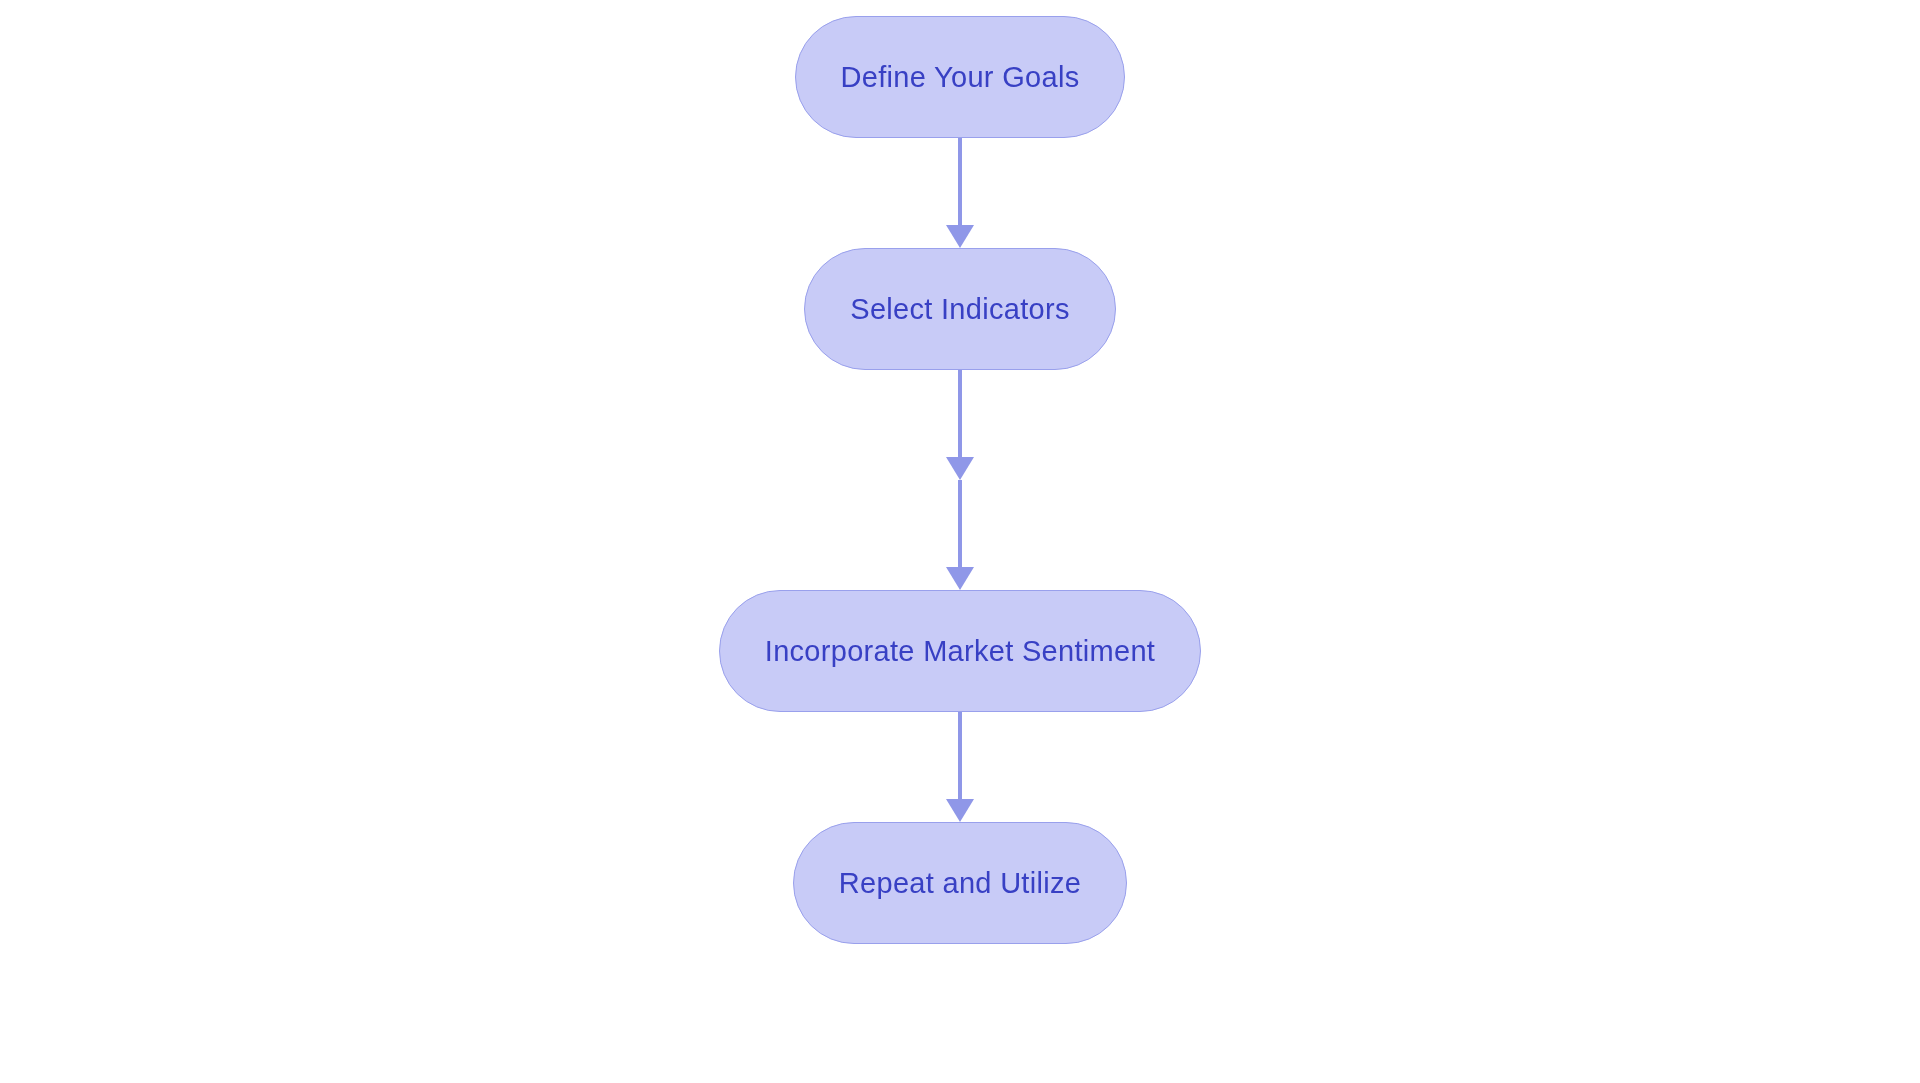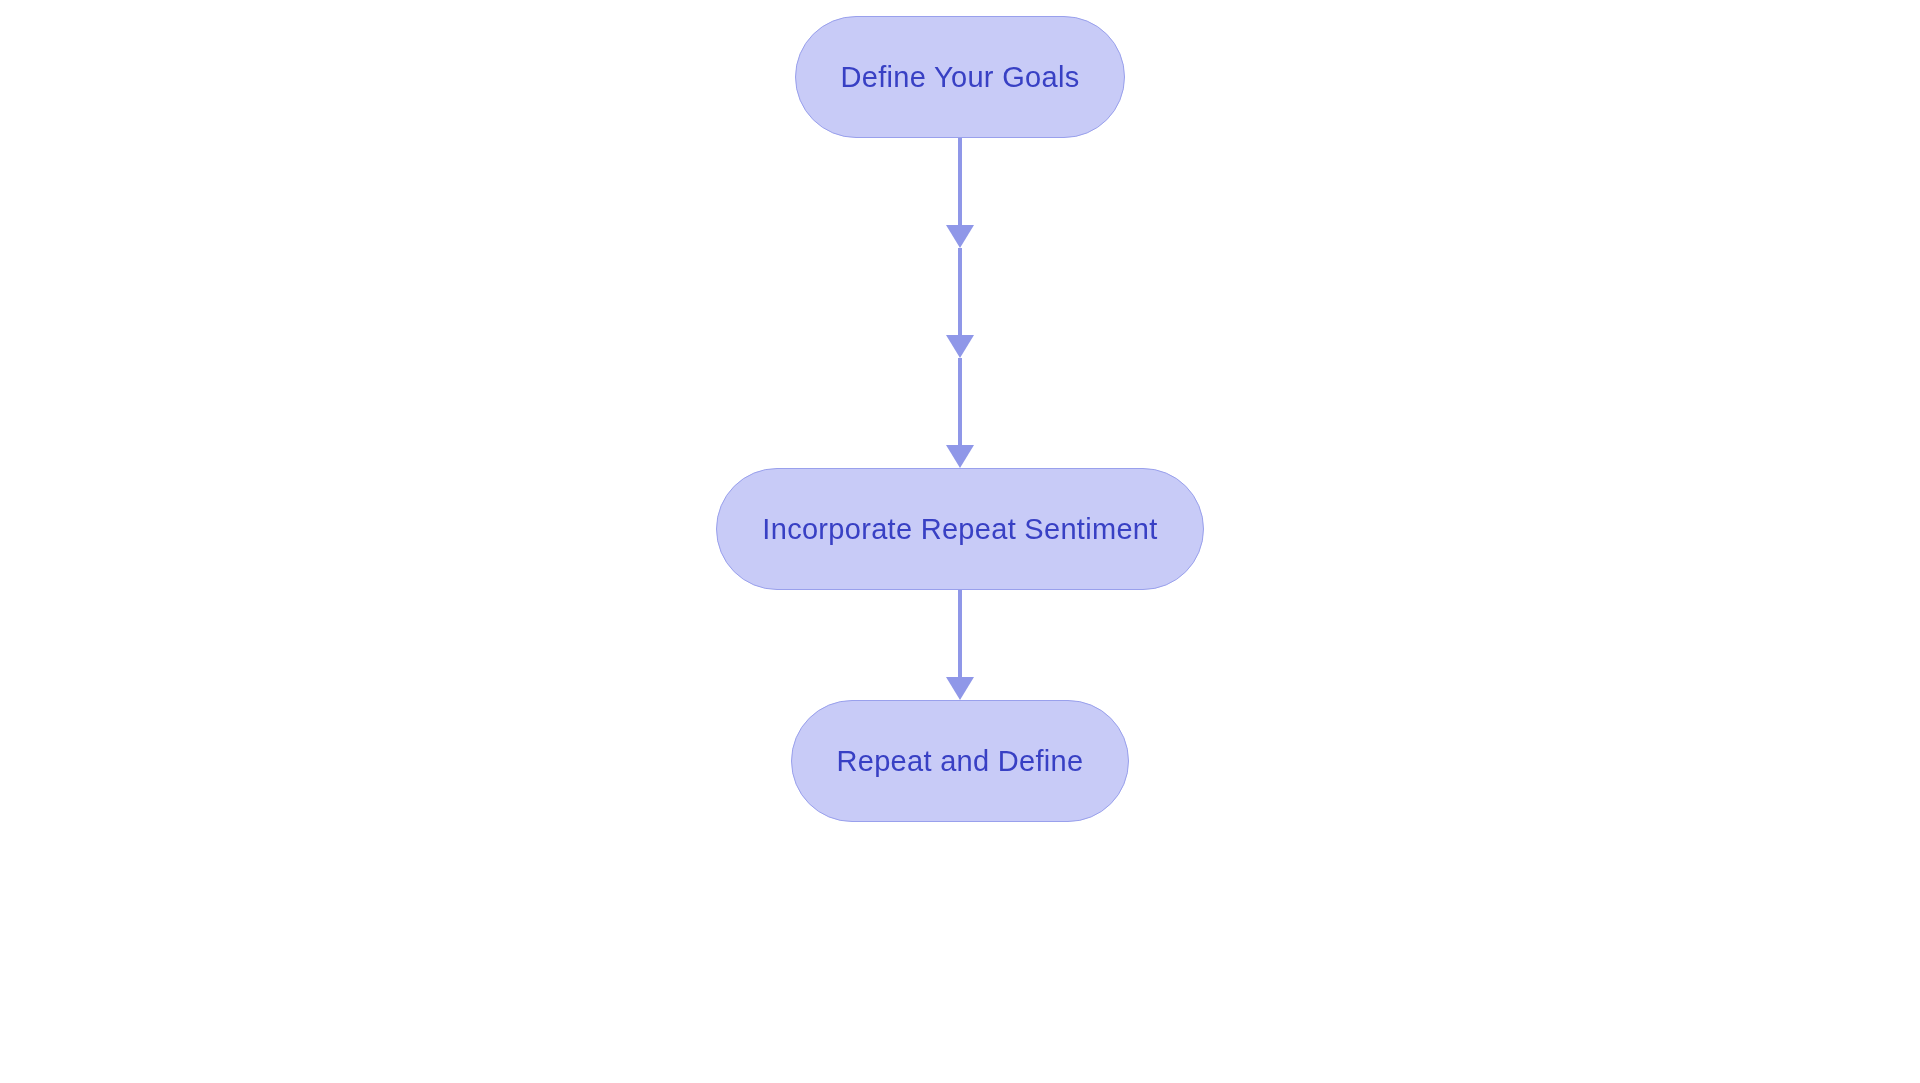--- a/index.html
+++ b/index.html
@@ -65,31 +65,34 @@
 <body>
 
 <div class="flow" id="flow">
     <div class="node">
       <span class="node-label">Define Your Goals</span>
     </div>
     <div class="connector">
       <div class="connector-stem"></div>
       <div class="connector-arrowhead"></div>
     </div>
+    <div class="node">
+      <span class="node-label">Select Indicators</span>
+    </div>
     <div class="connector">
       <div class="connector-stem"></div>
       <div class="connector-arrowhead"></div>
     </div>
     <div class="connector">
       <div class="connector-stem"></div>
       <div class="connector-arrowhead"></div>
     </div>
     <div class="node">
-      <span class="node-label">Incorporate Repeat Sentiment</span>
+      <span class="node-label">Incorporate Market Sentiment</span>
     </div>
     <div class="connector">
       <div class="connector-stem"></div>
       <div class="connector-arrowhead"></div>
     </div>
     <div class="node">
-      <span class="node-label">Repeat and Define</span>
+      <span class="node-label">Repeat and Utilize</span>
     </div>
   </div>
 
 </body></html>

